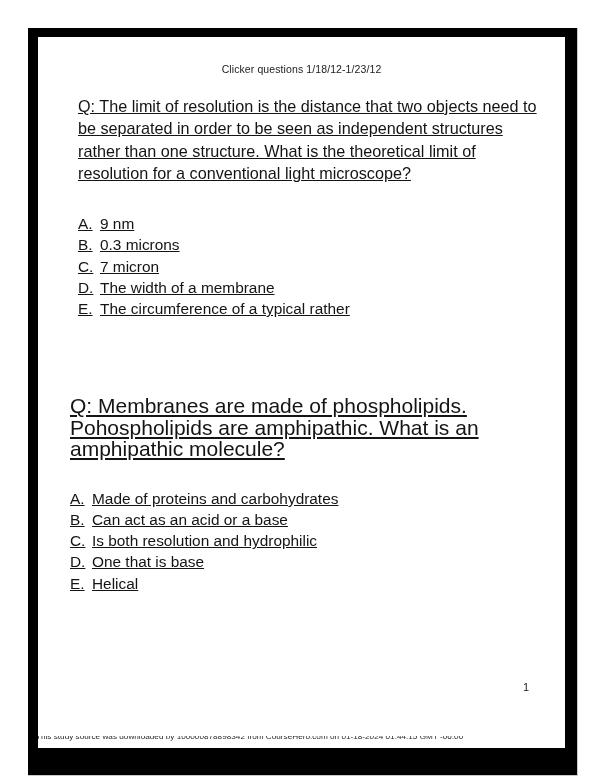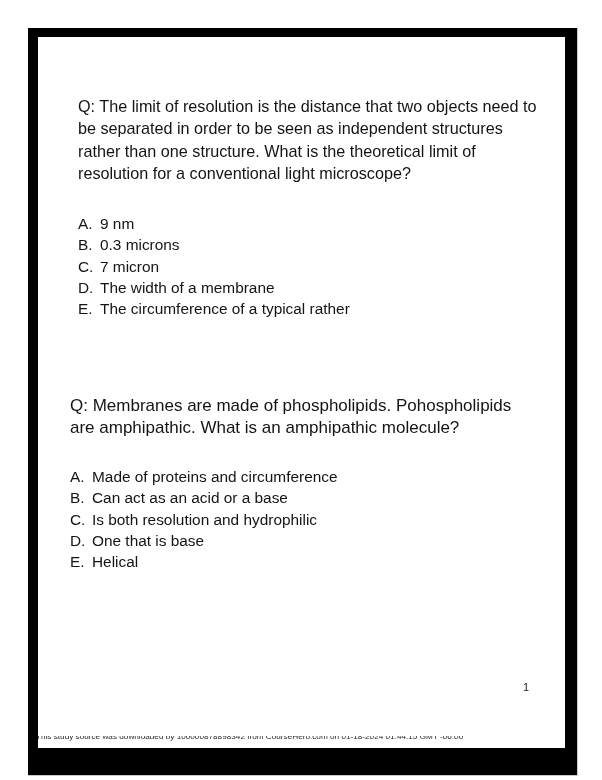--- a/index.html
+++ b/index.html
@@ -95,20 +95,21 @@
     width: 100%;
     text-align: center;
     font-size: 10.5px;
     color: #1b1b1b;
     letter-spacing: 0.1px;
   }
 
   .question-block {
     position: absolute;
     color: #141414;
+    text-decoration: underline;
   }
 
   .q-text {
     font-size: 16.2px;
     line-height: 22.3px;
     color: #141414;
     white-space: pre-line;
   }
 
   .options {
@@ -141,21 +142,21 @@
     margin-top: 29px;
   }
 
   
   #question-2 {
     left: 32px;
     top: 358px;
     width: 470px;
   }
   #question-2 .q-text {
-    font-size: 17px;
+    font-size: 21px;
     line-height: 21.6px;
   }
   #question-2 .options {
     margin-top: 28px;
   }
 
   .page-number {
     position: absolute;
     right: 36px;
     top: 644px;
@@ -191,20 +192,21 @@
 
   <div class="scan-border-top"></div>
   <div class="scan-border-left"></div>
   <div class="scan-border-right"></div>
   <div class="scan-border-bottom"></div>
   <div class="scan-edge-right"></div>
   <div class="scan-edge-bottom"></div>
 
   <div id="page-sheet">
 
+    <div class="page-header">Clicker questions 1/18/12-1/23/12</div>
 
     <div class="question-block" id="question-1">
       <div class="q-text">Q: The limit of resolution is the distance that two objects need to be separated in order to be seen as independent structures rather than one structure. What is the theoretical limit of resolution for a conventional light microscope?</div>
       <ul class="options">
         <li class="option-row">
           <span class="option-letter">A.</span>
           <span class="option-text">9 nm</span>
         </li>
         <li class="option-row">
           <span class="option-letter">B.</span>
@@ -223,21 +225,21 @@
           <span class="option-text">The circumference of a typical rather</span>
         </li>
       </ul>
     </div>
 
     <div class="question-block" id="question-2">
       <div class="q-text">Q: Membranes are made of phospholipids. Pohospholipids are amphipathic. What is an amphipathic molecule?</div>
       <ul class="options">
         <li class="option-row">
           <span class="option-letter">A.</span>
-          <span class="option-text">Made of proteins and circumference</span>
+          <span class="option-text">Made of proteins and carbohydrates</span>
         </li>
         <li class="option-row">
           <span class="option-letter">B.</span>
           <span class="option-text">Can act as an acid or a base</span>
         </li>
         <li class="option-row">
           <span class="option-letter">C.</span>
           <span class="option-text">Is both resolution and hydrophilic</span>
         </li>
         <li class="option-row">

